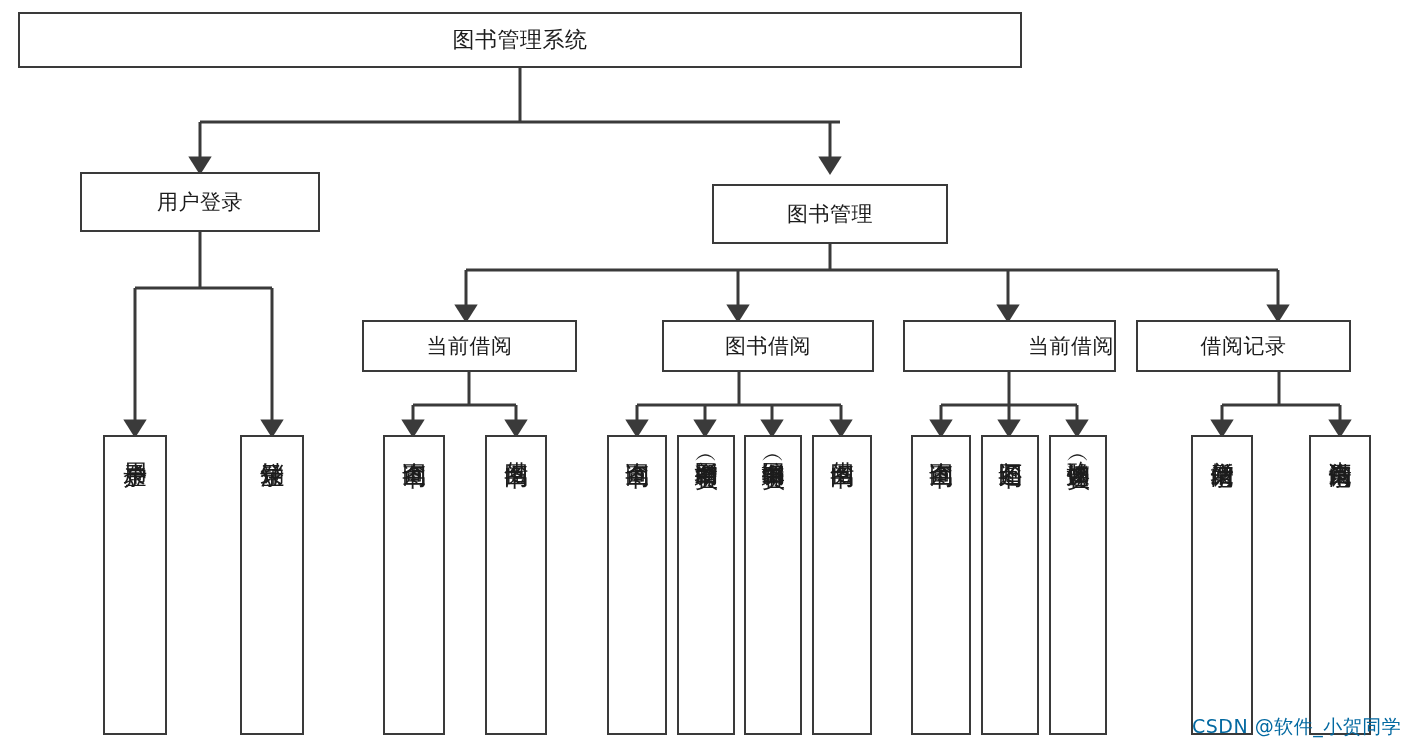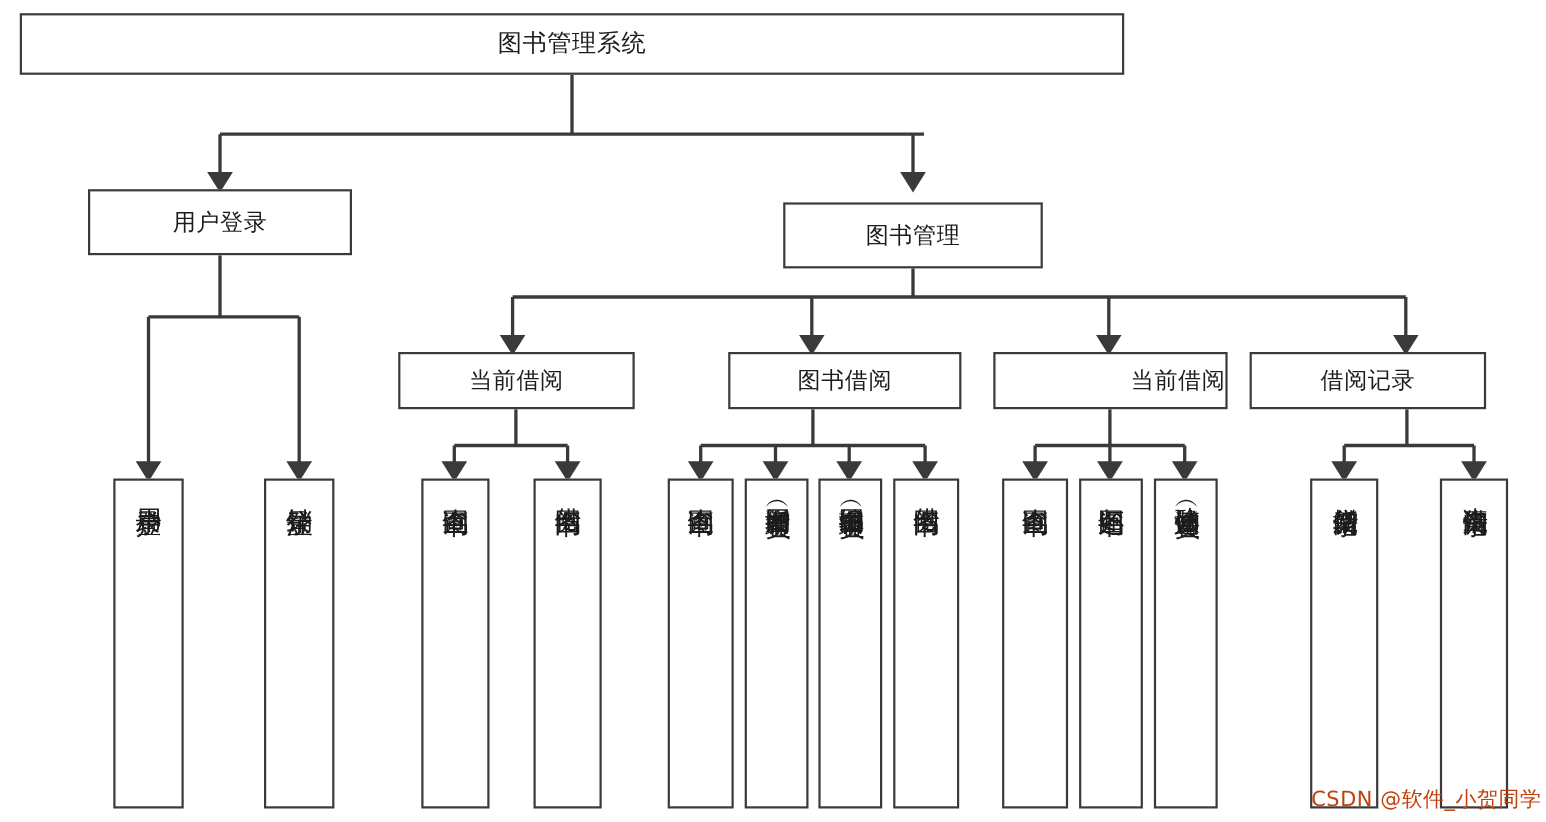--- a/index.html
+++ b/index.html
@@ -60,21 +60,21 @@
     line-height: 1.02;
     letter-spacing: 1px;
     white-space: pre;
     margin-top: 4px;
   }
   .node.v.tall .label {
     font-size: 23px;
   }
   .watermark {
     position: absolute;
-    color: #c2410c;
+    color: #0369a1;
     font-size: 19px;
     white-space: pre;
     letter-spacing: 0.5px;
   }
 </style>
 </head>
 <body>
 
 <div id="canvas">
 

